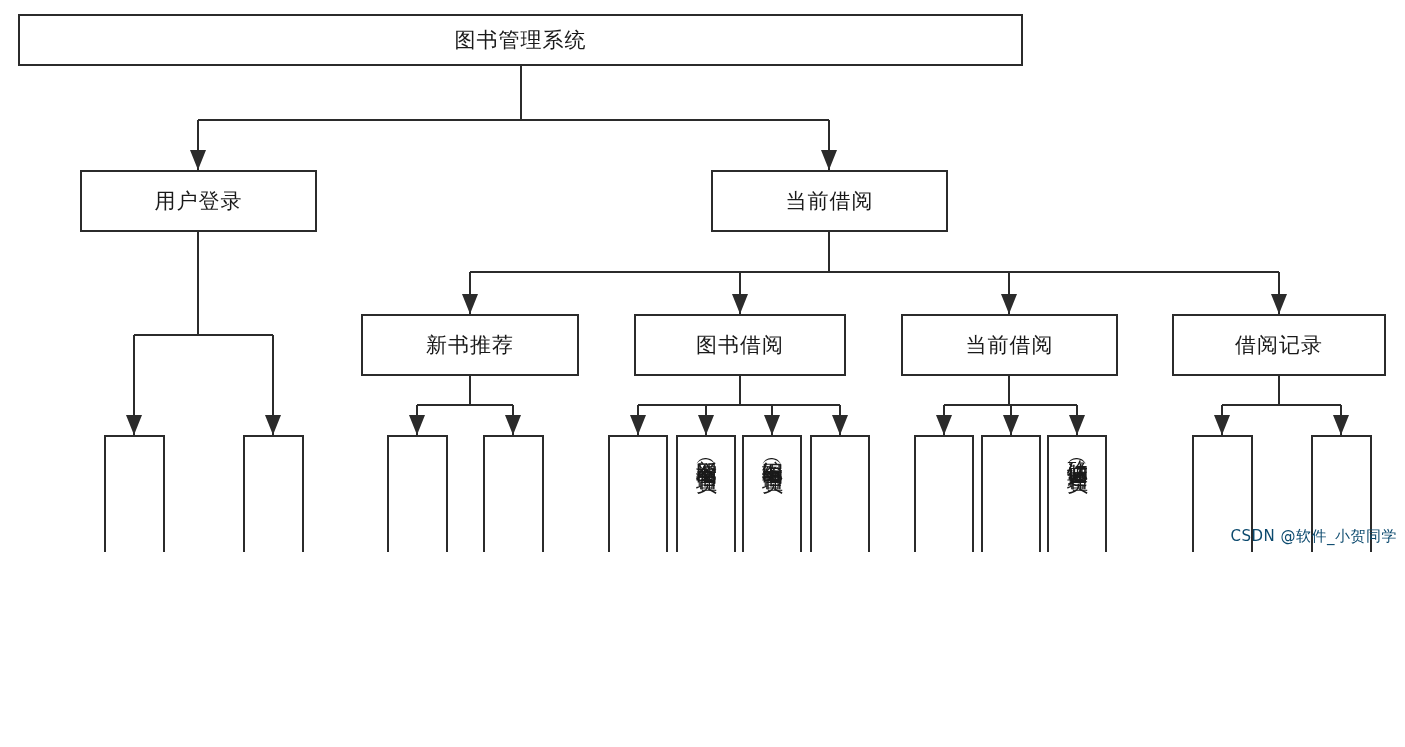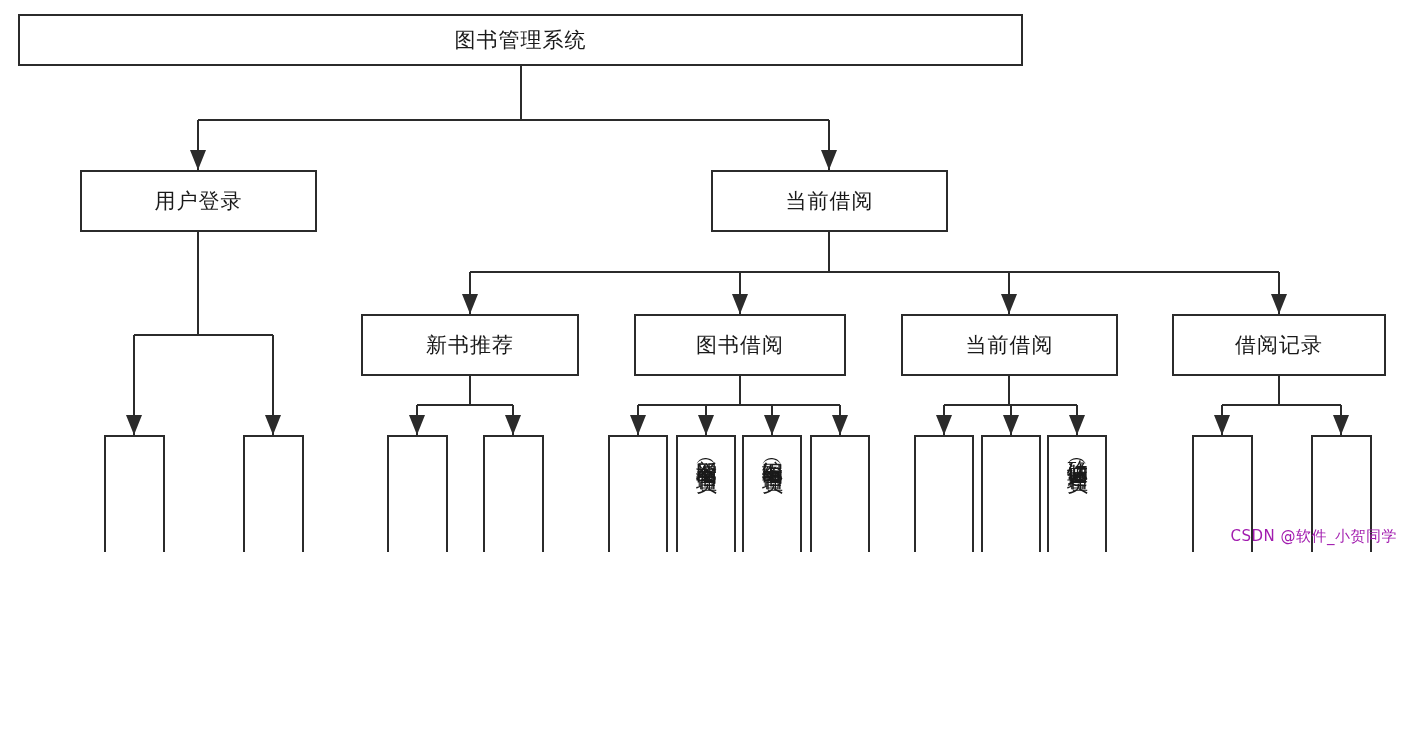--- a/index.html
+++ b/index.html
@@ -58,21 +58,21 @@
     white-space: nowrap;
   }
   .hlabel {
     white-space: nowrap;
   }
   #watermark {
     position: absolute;
     right: 8px;
     bottom: 6px;
     font-size: 15px;
-    color: #a21caf;
+    color: #0c4a6e;
     letter-spacing: 0.5px;
     white-space: nowrap;
   }
 </style>
 </head>
 <body>
 
 <div id="diagram-root">
 
   <svg id="edges-layer" viewBox="0 0 1405 747" width="1405" height="747" xmlns="http://www.w3.org/2000/svg">

